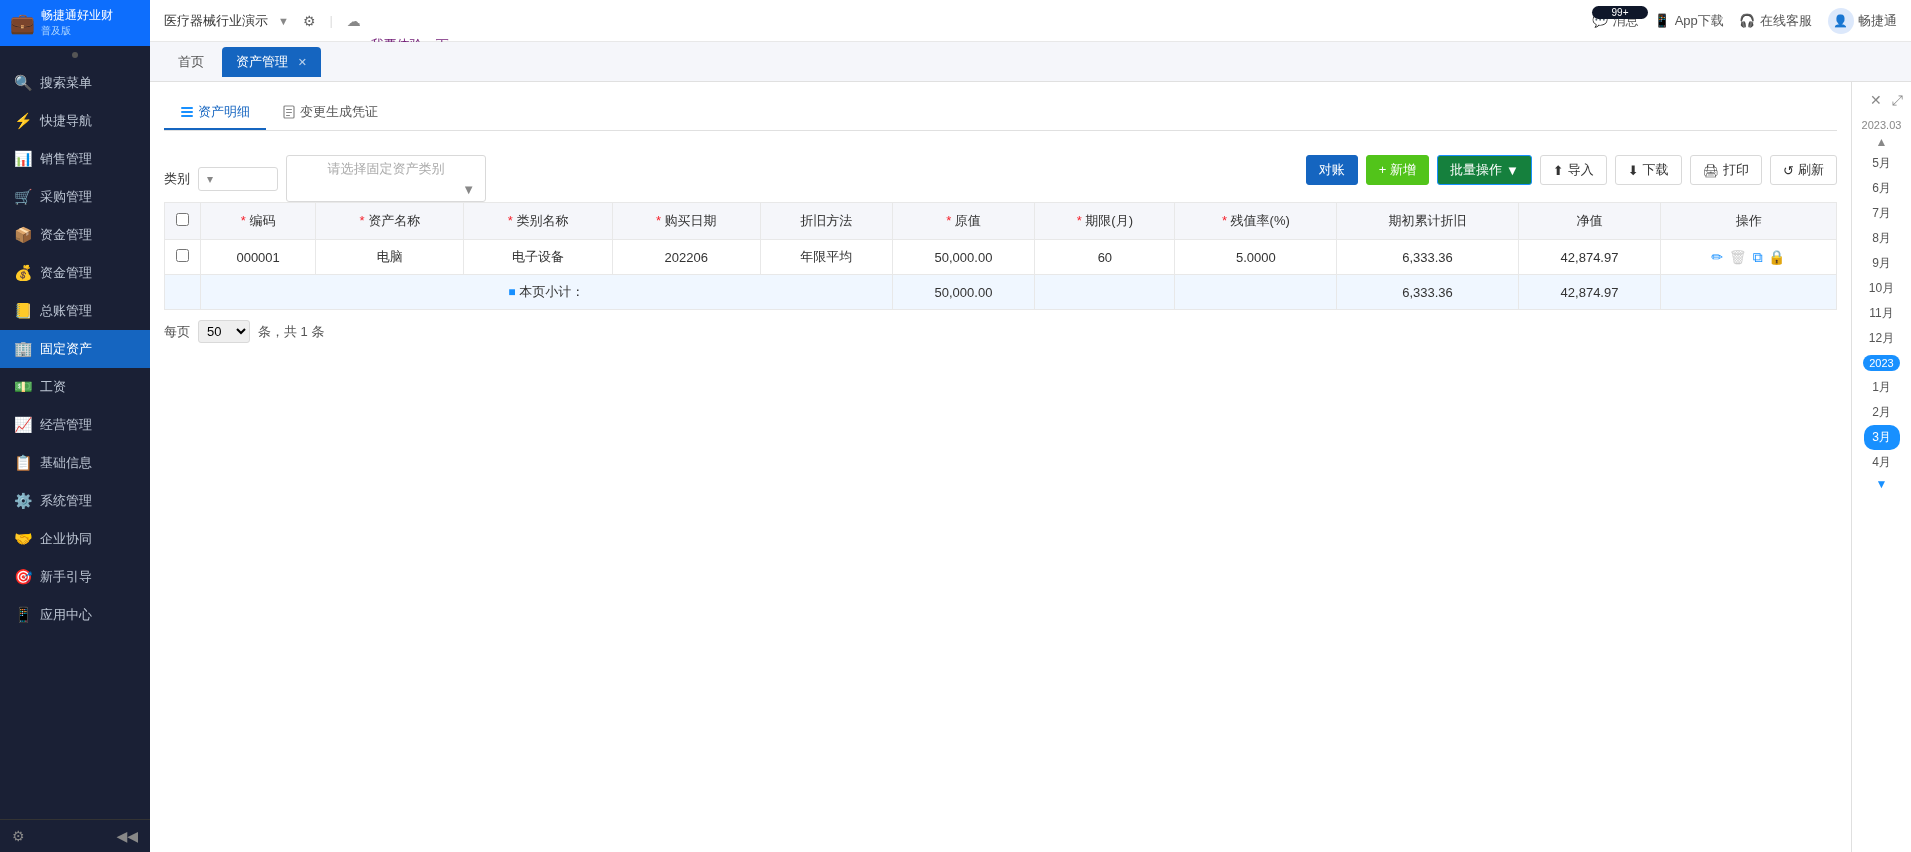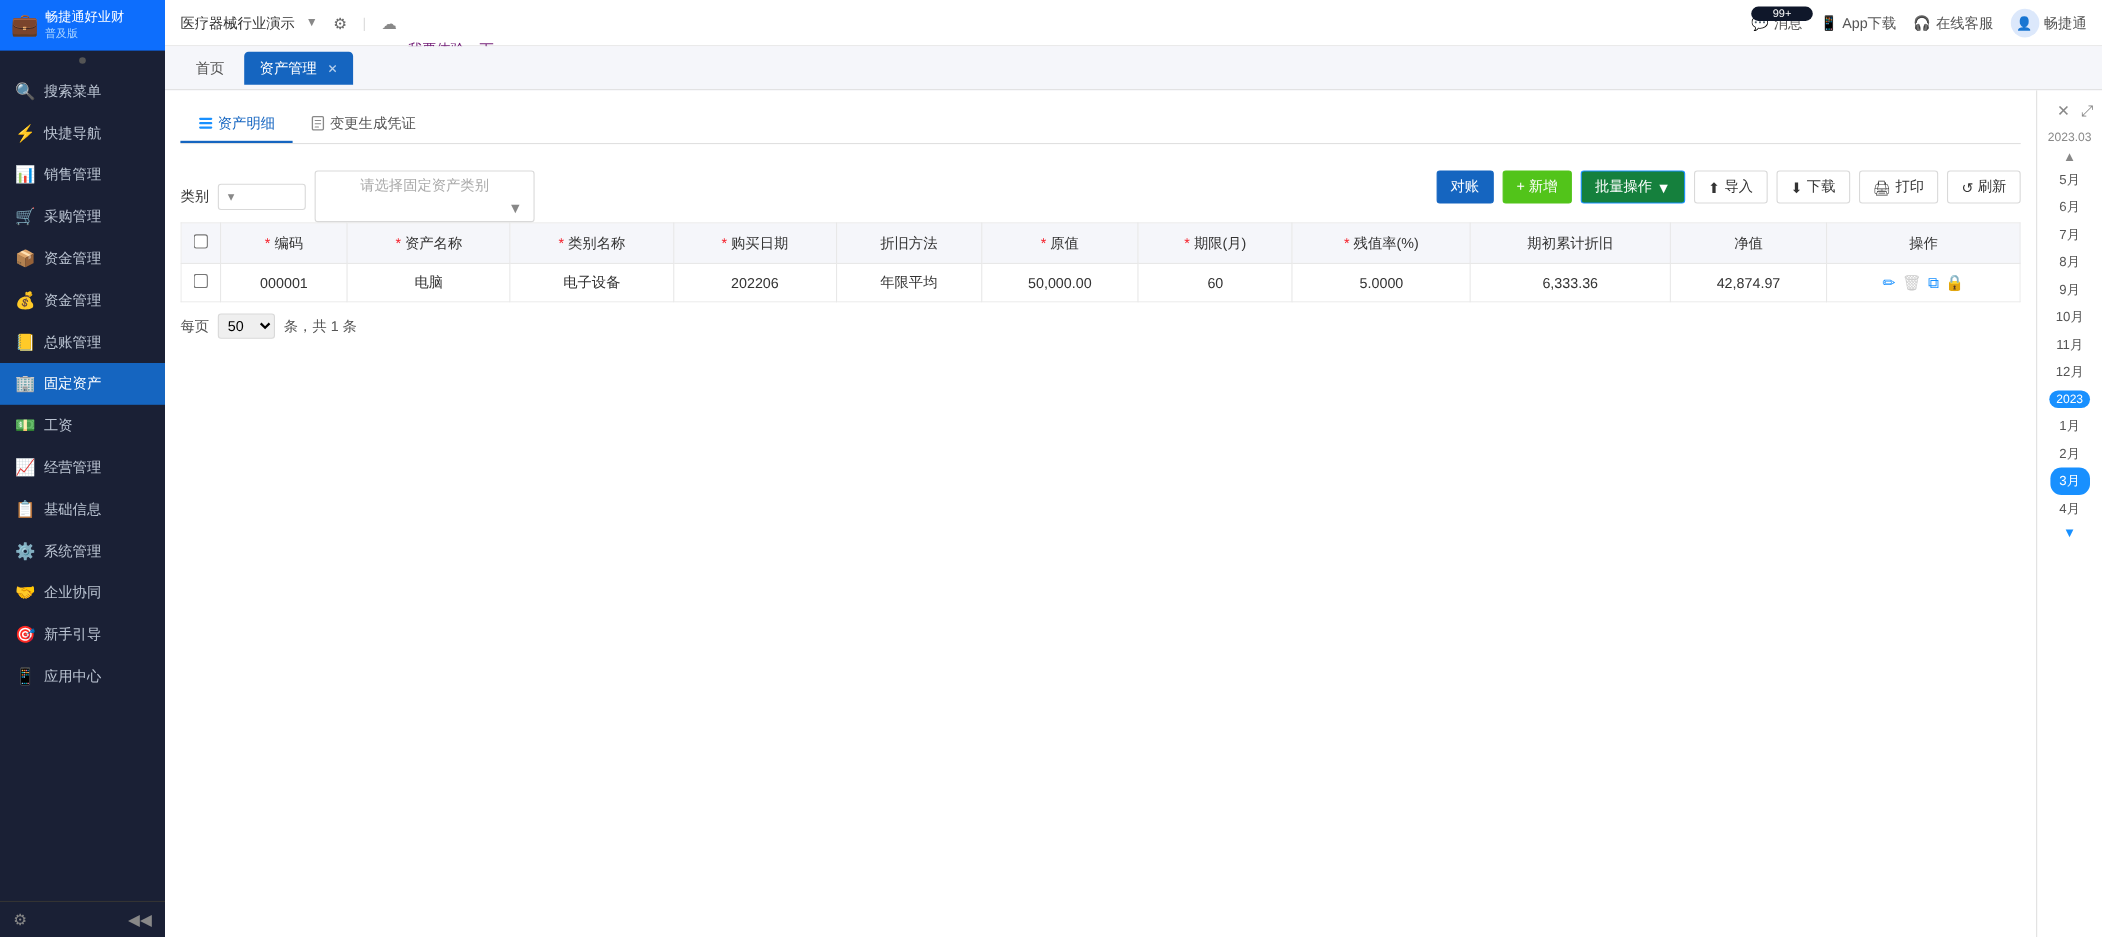--- a/index.html
+++ b/index.html
@@ -654,20 +654,39 @@
               </td>
               <td>
                 <div class="action-icons">
                   <span class="action-icon" title="编辑">✏</span>
                   <span class="action-icon disabled" title="删除">🗑</span>
                   <span class="action-icon" title="复制">⧉</span>
                   <span class="action-icon" title="更多">🔒</span>
                 </div>
               </td>
             </tr>
+            <tr class="subtotal-row">
+              <td></td>
+              <td colspan="5">
+                <span style="color:#1890ff;font-size:12px;">■</span>
+                <span>本页小计：</span>
+              </td>
+              <td>
+                <span>50,000.00</span>
+              </td>
+              <td></td>
+              <td></td>
+              <td>
+                <span>6,333.36</span>
+              </td>
+              <td>
+                <span>42,874.97</span>
+              </td>
+              <td></td>
+            </tr>
           </tbody>
         </table>
       </div>
 
       <div class="pagination">
         <span>每页</span>
         <select>
           <option value="50" selected="">50</option>
           <option value="20">20</option>
           <option value="100">100</option>

